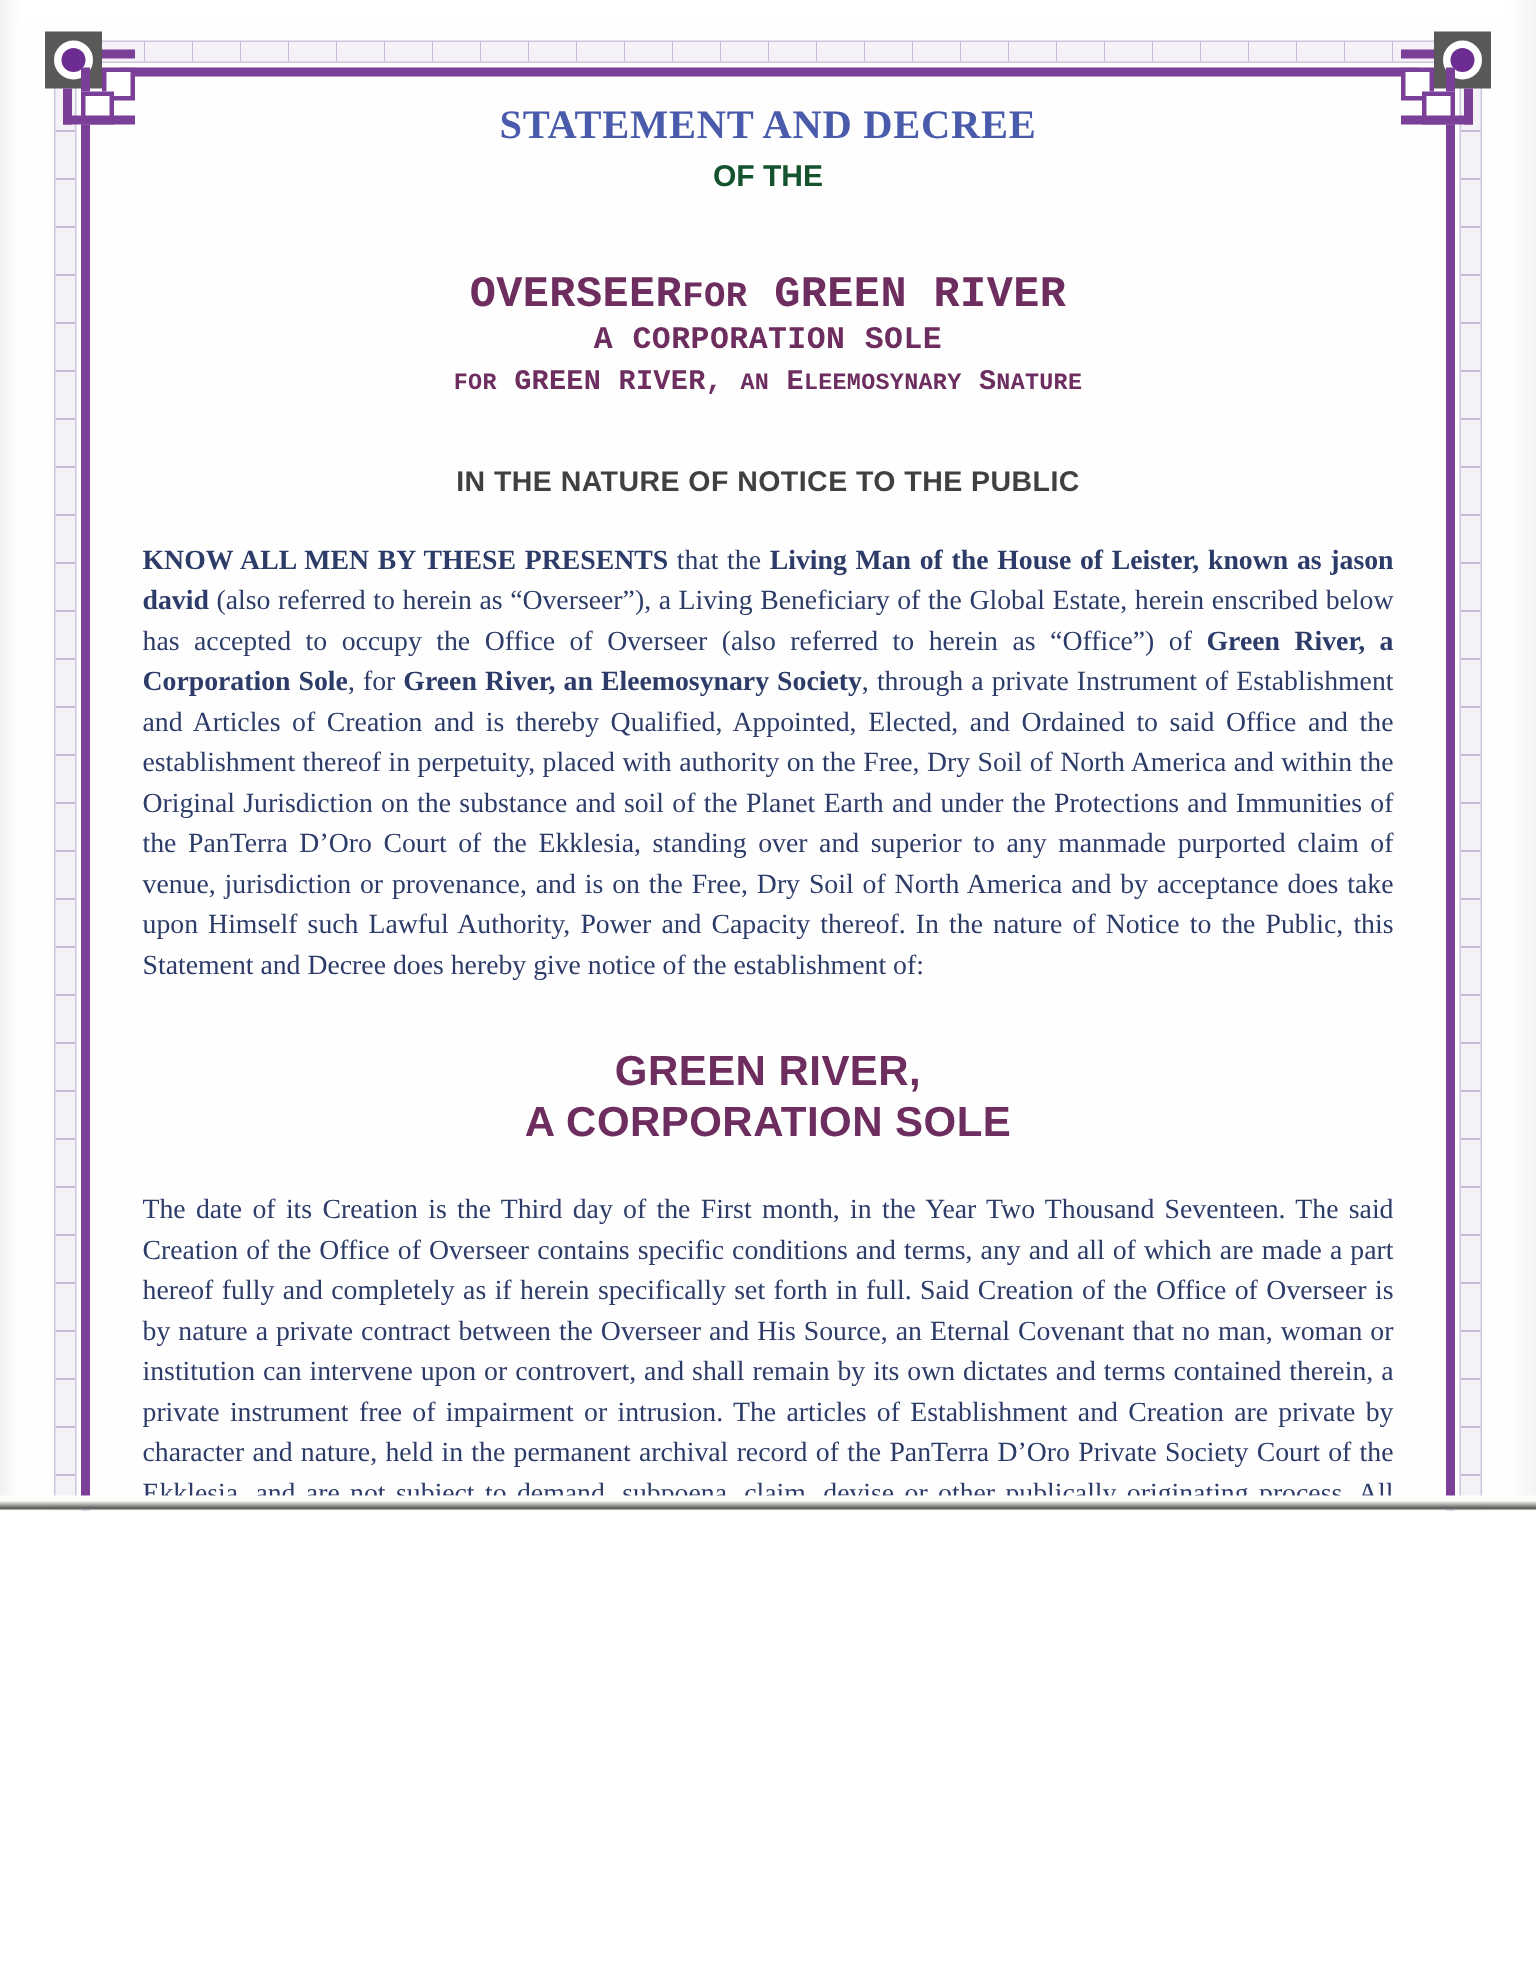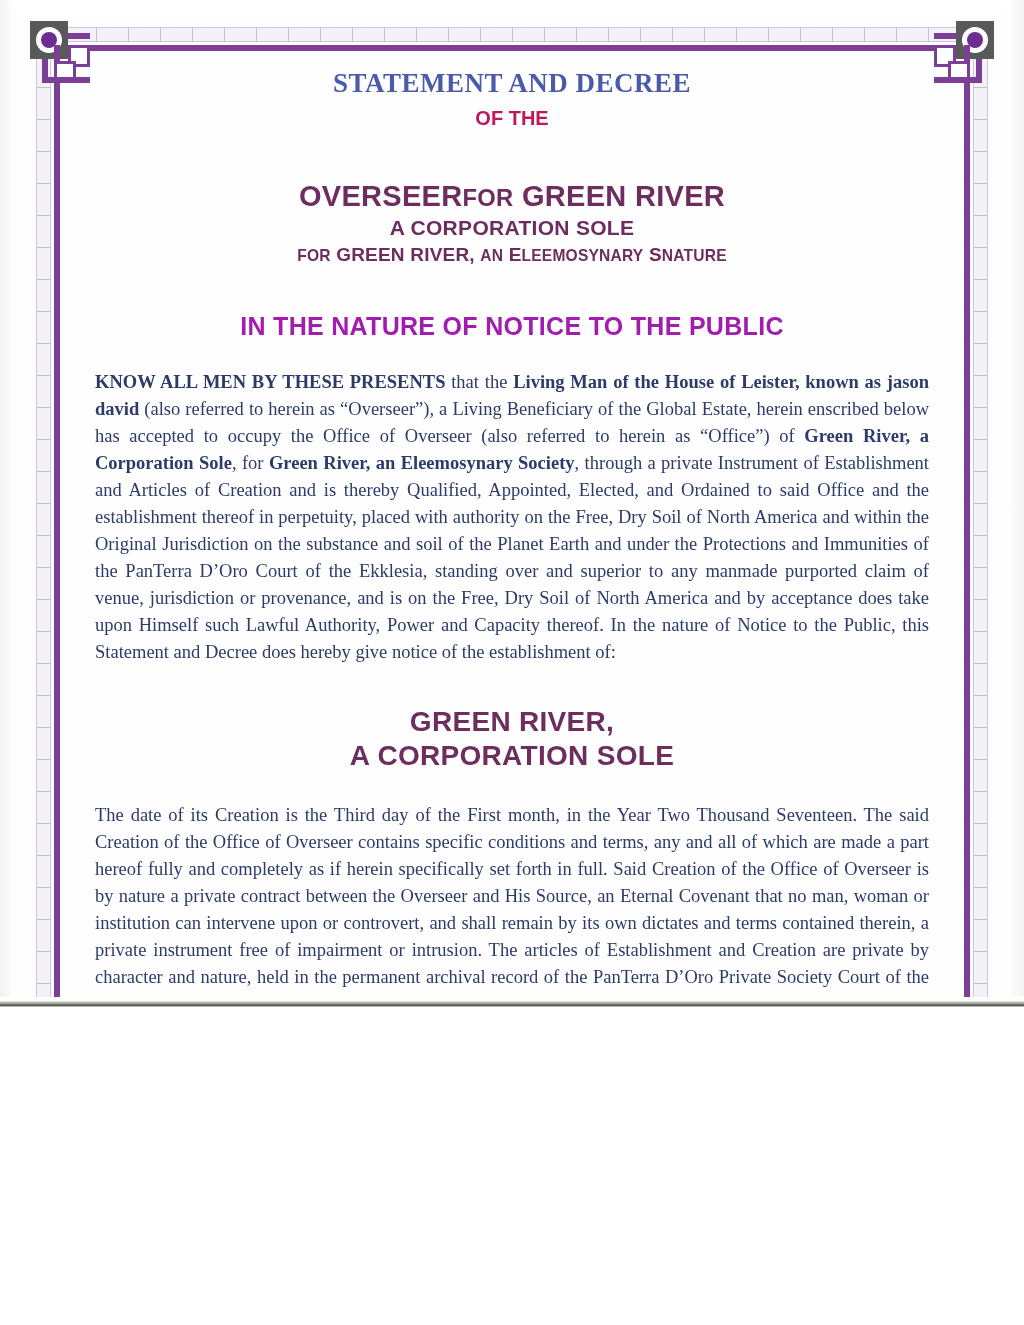--- a/index.html
+++ b/index.html
@@ -156,27 +156,27 @@
     letter-spacing: 0.5px;
     color: #4a5bab;
     margin: 0;
     line-height: 1.15;
   }
   .title-sub {
     text-align: center;
     font-family: "Liberation Sans", sans-serif;
     font-weight: bold;
     font-size: 20px;
-    color: #be185d;
+    color: #14532d;
     margin: 8px 0 0 0;
   }
 
   .heading-org {
     text-align: center;
-    font-family: Liberation Sans, sans-serif;
+    font-family: Liberation Mono, monospace;
     font-weight: bold;
     color: #6d2d5f;
     margin: 0;
   }
   .org-line1 {
     font-size: 29px;
     letter-spacing: 0.3px;
     margin-top: 50px;
   }
   .org-line2 {
@@ -190,22 +190,22 @@
     margin-top: 4px;
   }
   .smallcapish {
     font-size: 0.82em;
   }
 
   .heading-notice {
     text-align: center;
     font-family: "Liberation Sans", sans-serif;
     font-weight: bold;
-    font-size: 25px;
-    color: #a21caf;
+    font-size: 19px;
+    color: #404040;
     margin: 46px 0 0 0;
     letter-spacing: 0.3px;
   }
 
   .body-par {
     font-family: "Liberation Serif", serif;
     font-size: 18.5px;
     line-height: 1.46;
     color: #2c3b68;
     text-align: justify;

